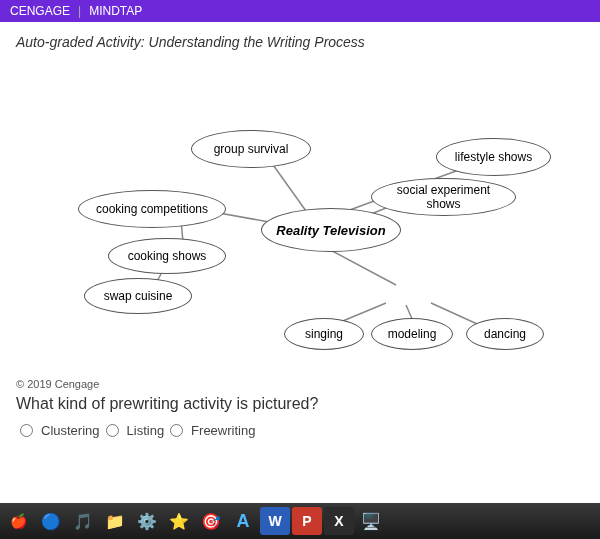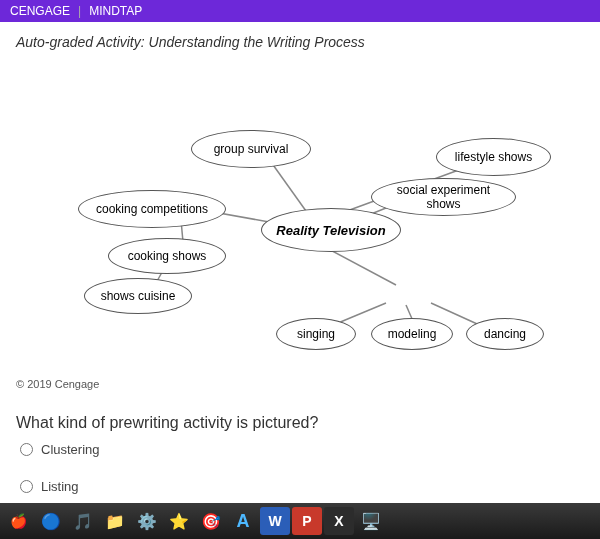--- a/index.html
+++ b/index.html
@@ -61,33 +61,33 @@
 
     .oval.central {
       font-style: italic;
       font-weight: bold;
       font-size: 13px;
     }
 
     .copyright {
       font-size: 11px;
       color: #555;
-      margin-bottom: 24px;
+      margin-bottom: 5px;
     }
 
     .question-text {
       font-size: 16px;
       color: #333;
       margin-bottom: 10px;
     }
 
     .radio-group {
       display: flex;
-      flex-direction: column;
-      gap: 22px;
+      flex-direction: row;
+      gap: 6px;
       margin-left: 4px;
     }
 
     .radio-option {
       display: flex;
       align-items: center;
       gap: 8px;
       font-size: 13px;
       color: #444;
     }
@@ -171,24 +171,24 @@
     <div class="oval" style="left:175px; top:70px; width:120px; height:38px;">group survival</div>
 
     <div class="oval" style="left:420px; top:78px; width:115px; height:38px;">lifestyle shows</div>
 
     <div class="oval" style="left:62px; top:130px; width:148px; height:38px;">cooking competitions</div>
 
     <div class="oval" style="left:355px; top:118px; width:145px; height:38px;">social experiment shows</div>
 
     <div class="oval" style="left:92px; top:178px; width:118px; height:36px;">cooking shows</div>
 
-    <div class="oval" style="left:68px; top:218px; width:108px; height:36px;">shows cuisine</div>
-
-
-    <div class="oval" style="left:260px; top:258px; width:80px; height:32px;">singing</div>
+    <div class="oval" style="left:68px; top:218px; width:108px; height:36px;">swap cuisine</div>
+
+
+    <div class="oval" style="left:268px; top:258px; width:80px; height:32px;">singing</div>
 
     <div class="oval" style="left:355px; top:258px; width:82px; height:32px;">modeling</div>
 
     <div class="oval" style="left:450px; top:258px; width:78px; height:32px;">dancing</div>
   </div>
 
   <div class="copyright">© 2019 Cengage</div>
 
   <div class="question-text">What kind of prewriting activity is pictured?</div>
 

